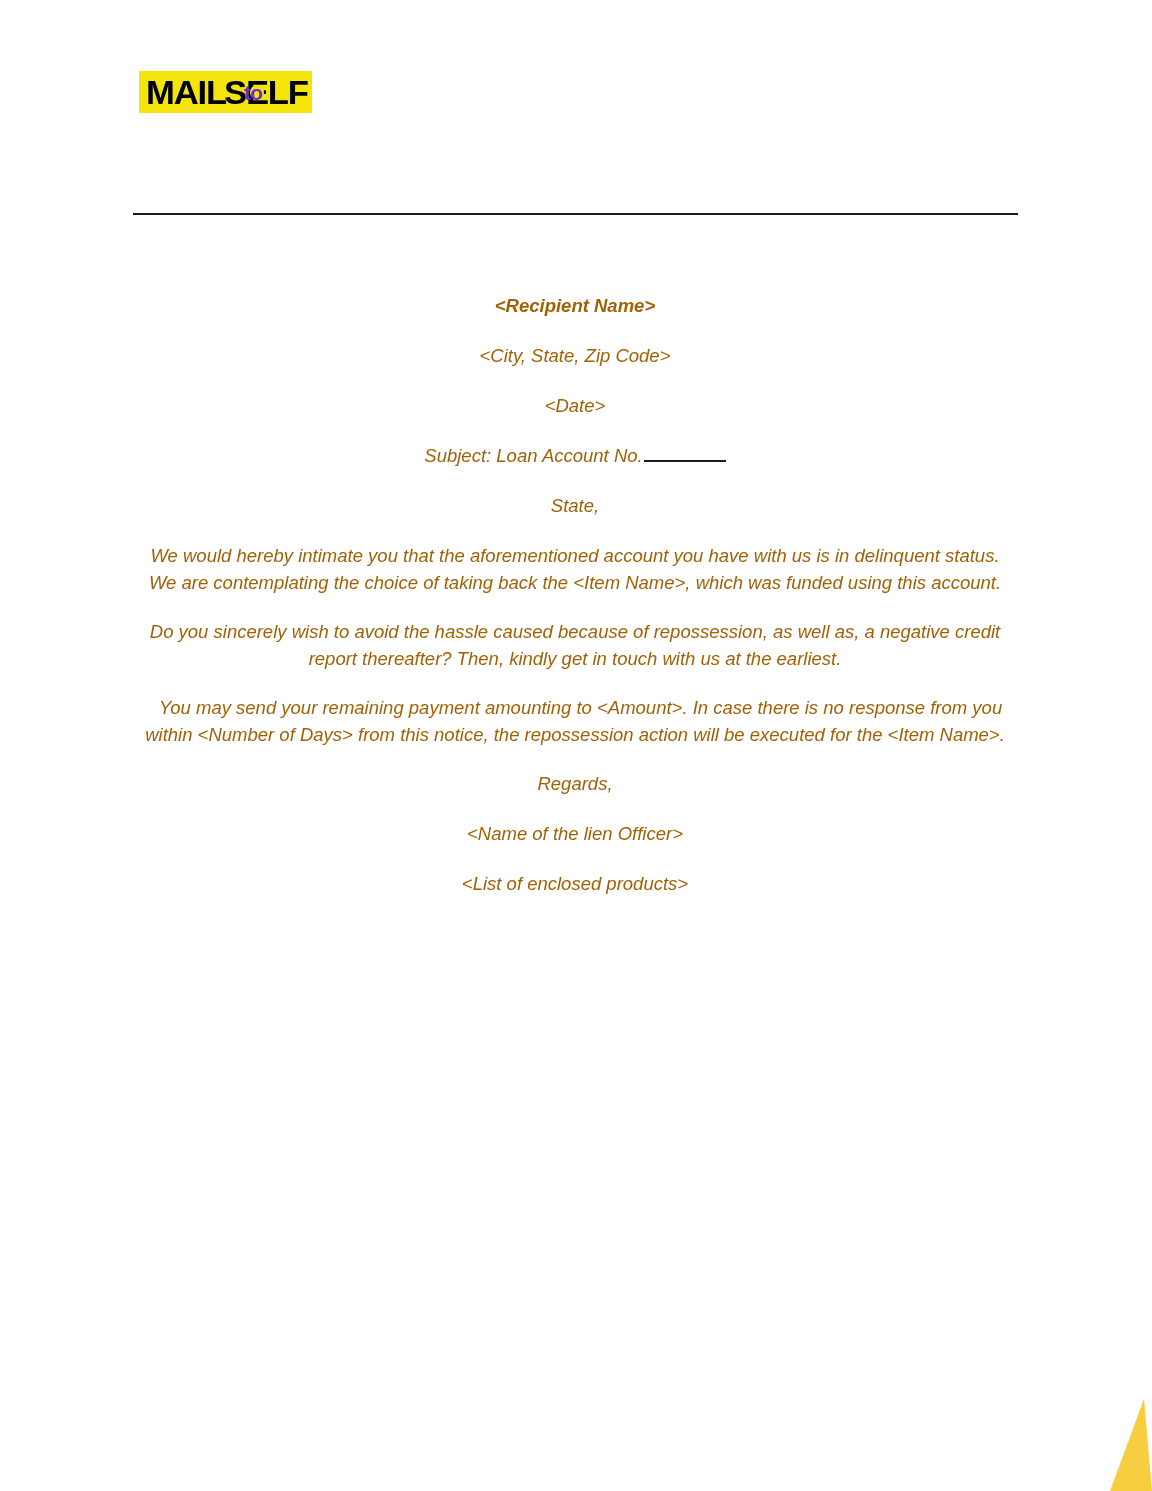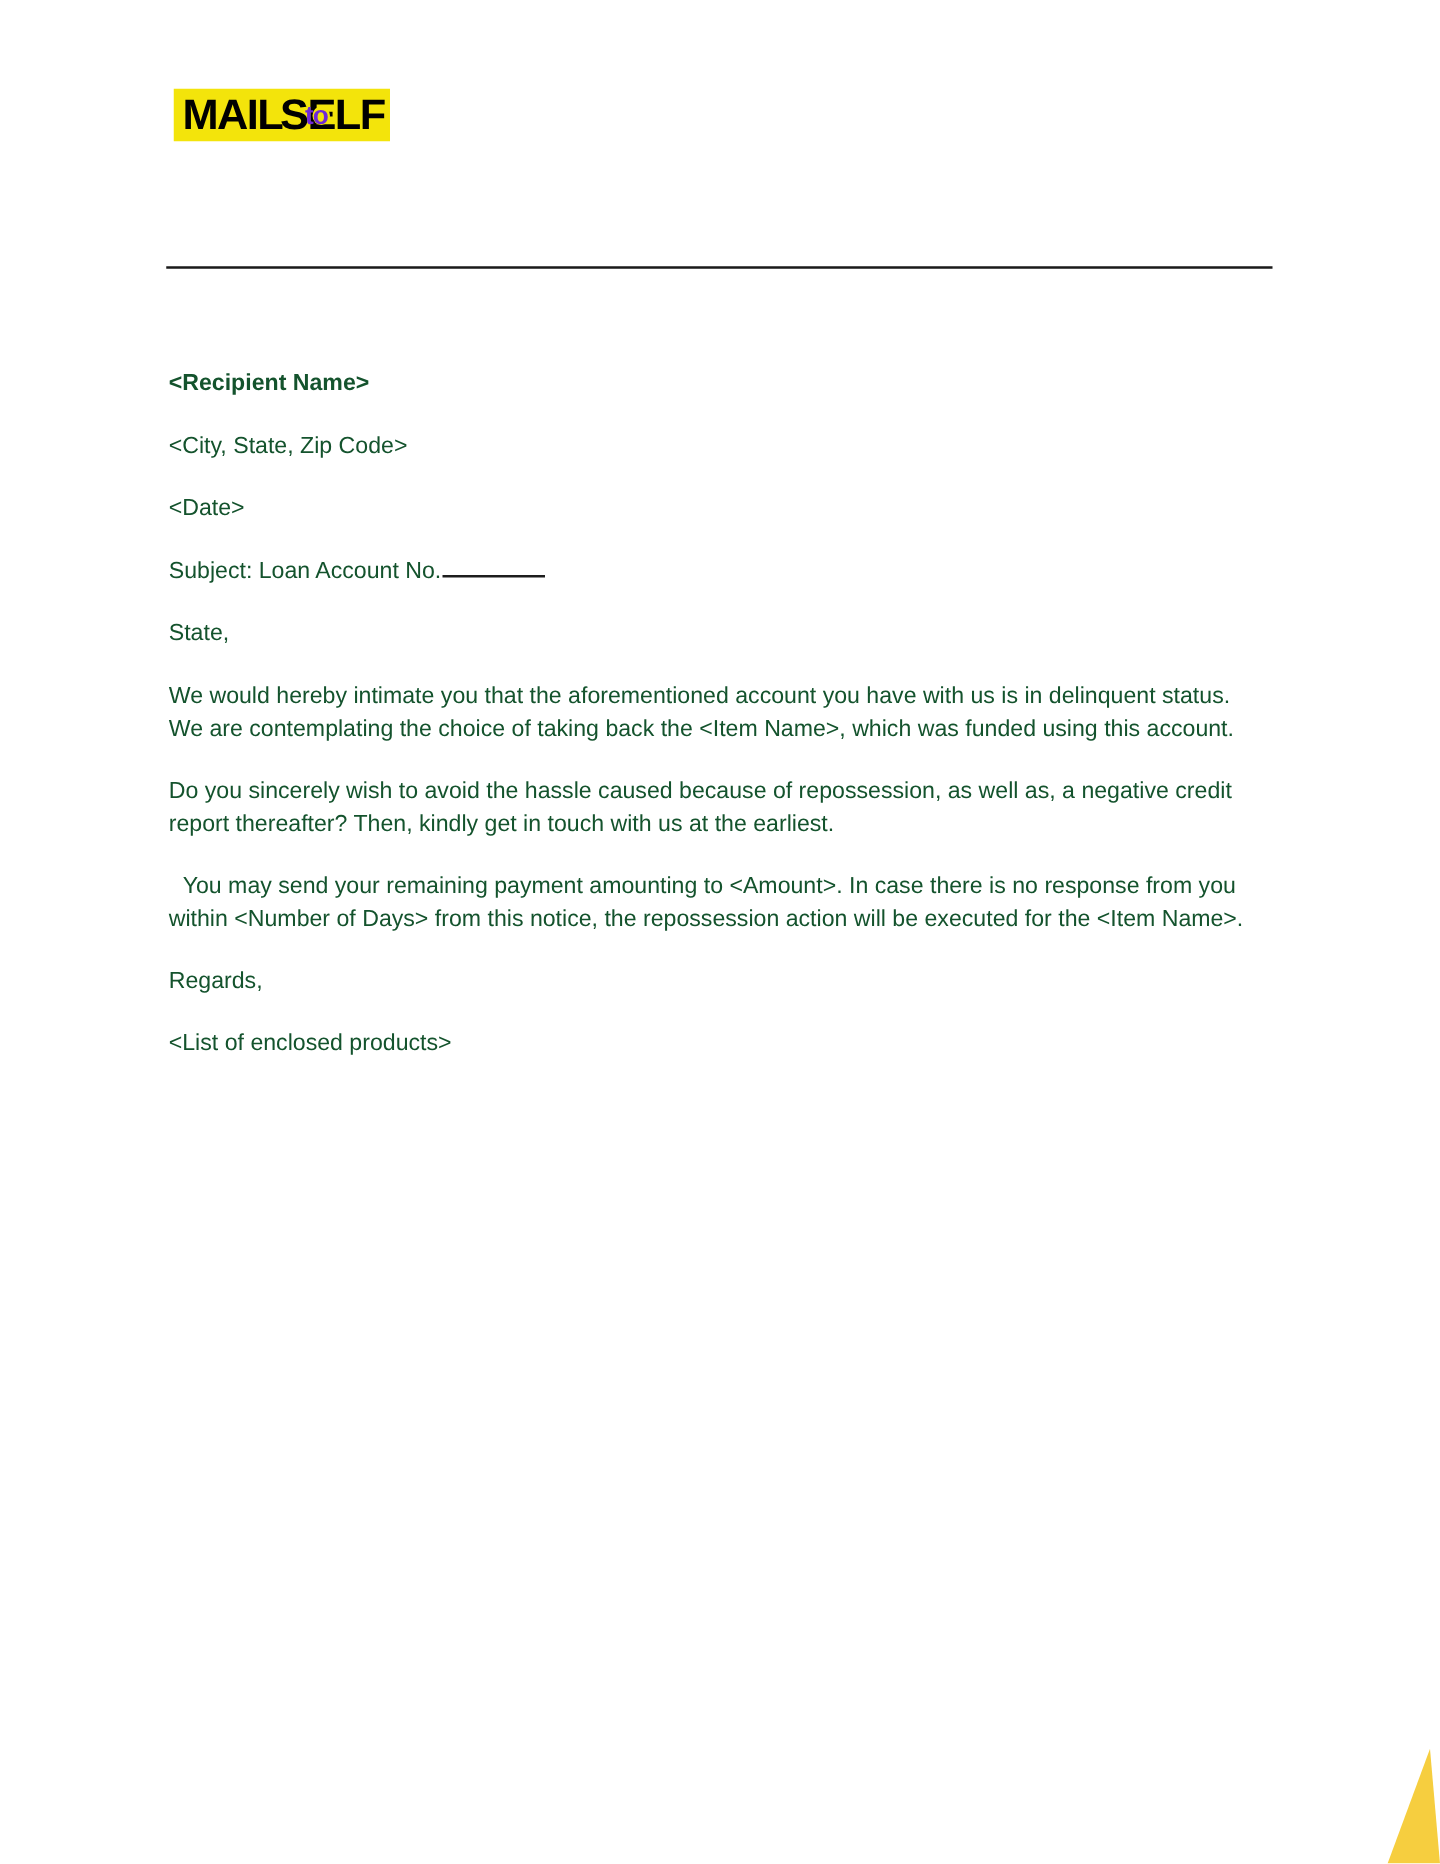--- a/index.html
+++ b/index.html
@@ -81,25 +81,26 @@
   }
 
   
   .letter {
     position: absolute;
     left: 135px;
     top: 292px;
     width: 880px;
   }
   .blk {
+    font-style: italic;
     font-size: 18.5px;
     line-height: 27px;
-    color: #14532d;
+    color: #a16207;
     margin: 0 0 23px 0;
-    text-align: left;
+    text-align: center;
     white-space: pre-wrap;
   }
   .blk.addr-strong {
     font-weight: 600;
   }
   .blk.para {
     margin-bottom: 22px;
   }
   .blk.indented {
     text-indent: 6px;
@@ -148,20 +149,21 @@
 
     <p class="blk subject-line"><span>Subject: Loan Account No.</span><span class="fill"></span></p>
 
     <p class="blk">State,</p>
 
     <p class="blk para">We would hereby intimate you that the aforementioned account you have with us is in delinquent status. We are contemplating the choice of taking back the &lt;Item Name&gt;, which was funded using this account.</p>
     <p class="blk para">Do you sincerely wish to avoid the hassle caused because of repossession, as well as, a negative credit report thereafter? Then, kindly get in touch with us at the earliest.</p>
     <p class="blk para indented"> You may send your remaining payment amounting to &lt;Amount&gt;. In case there is no response from you within &lt;Number of Days&gt; from this notice, the repossession action will be executed for the &lt;Item Name&gt;.</p>
 
     <p class="blk">Regards,</p>
+    <p class="blk">&lt;Name of the lien Officer&gt;</p>
     <p class="blk">&lt;List of enclosed products&gt;</p>
 
   </div>
 
   <div class="corner-accent">
     <svg width="60" height="92" viewBox="0 0 60 92" xmlns="http://www.w3.org/2000/svg" aria-hidden="true">
       <polygon points="52,0 60,92 18,92" fill="#F6CE3F"></polygon>
     </svg>
   </div>
 

